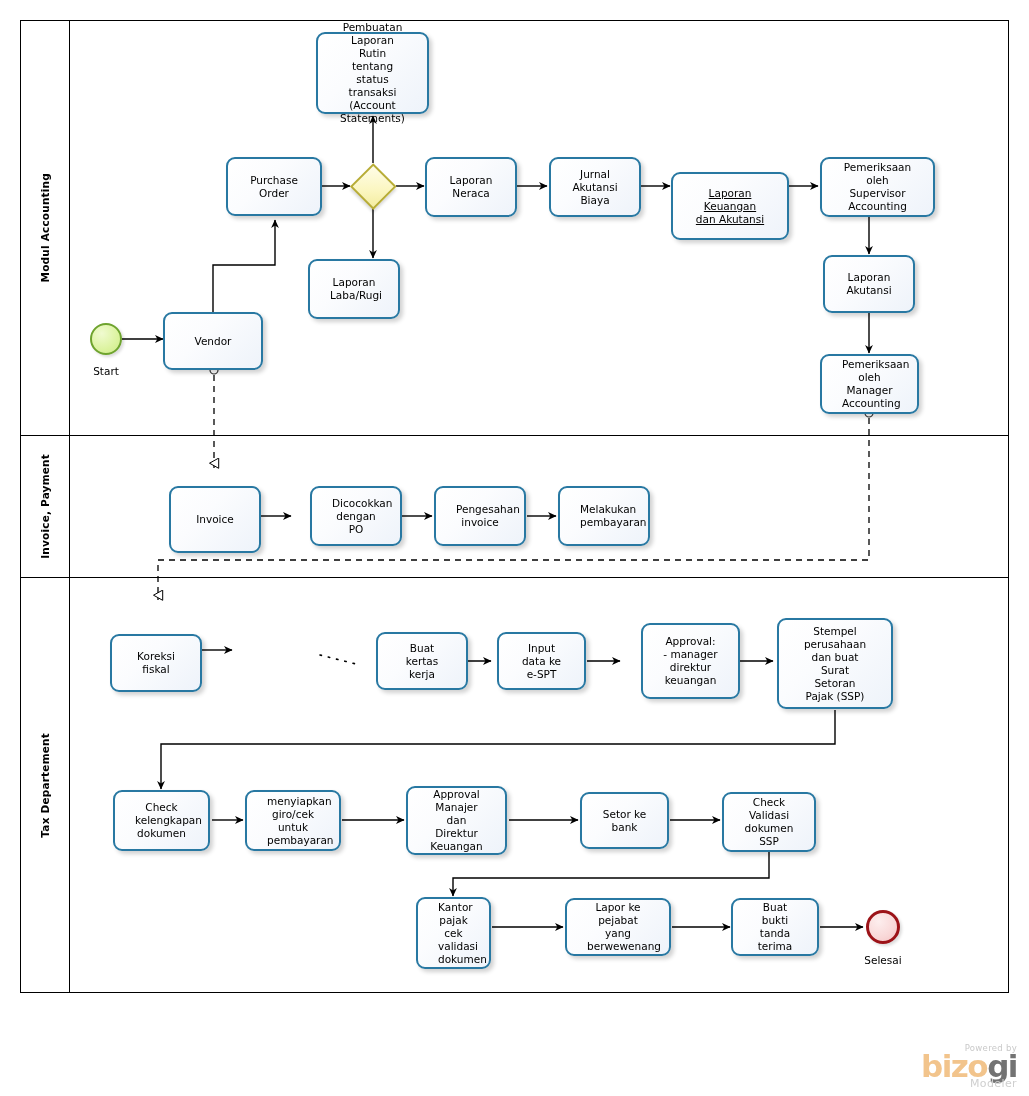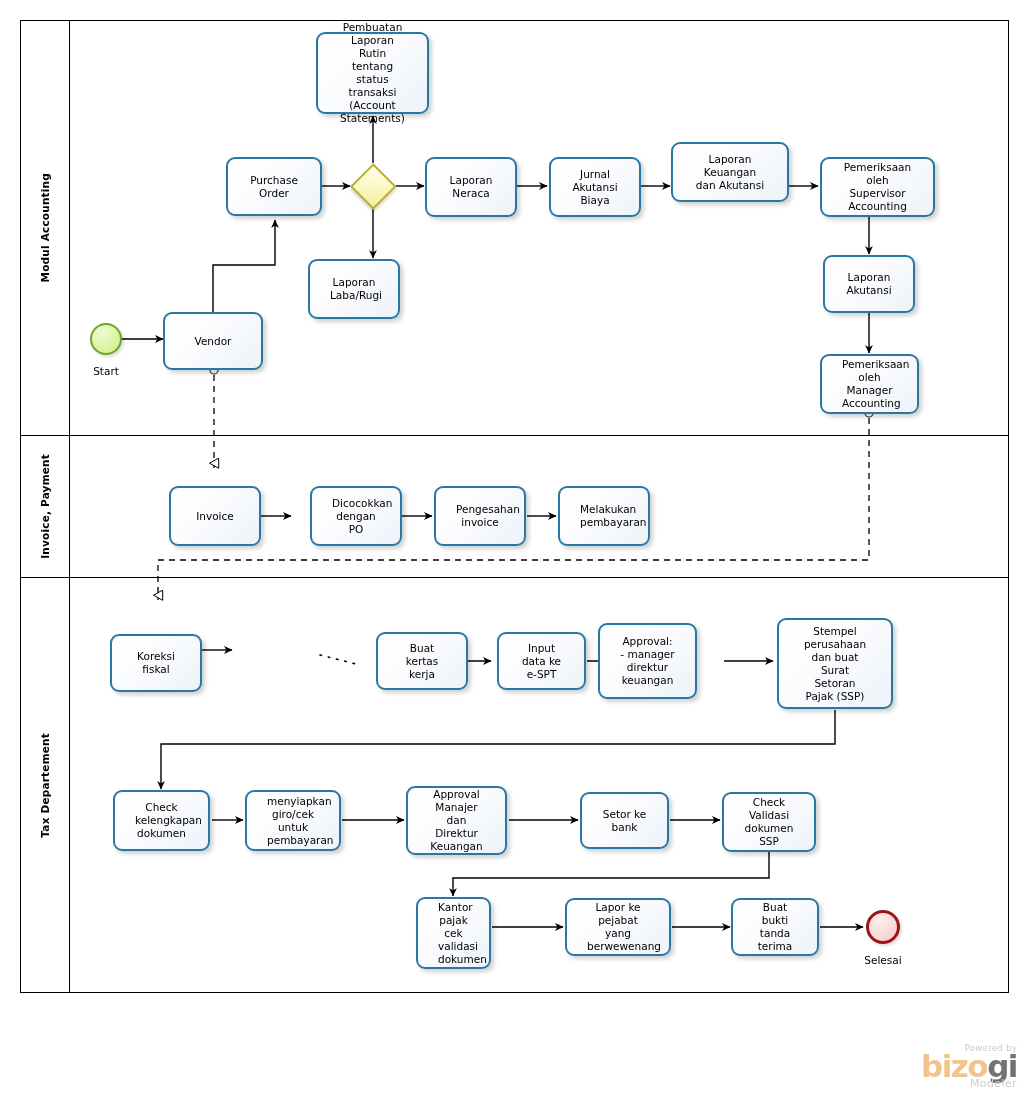--- a/index.html
+++ b/index.html
@@ -251,34 +251,34 @@
   </div>
   <div class="task" style="left:308px; top:259px; width:92px; height:60px;">
     <span>Laporan Laba/Rugi</span>
   </div>
   <div class="task" style="left:425px; top:157px; width:92px; height:60px;">
     <span>Laporan Neraca</span>
   </div>
   <div class="task" style="left:549px; top:157px; width:92px; height:60px;">
     <span>Jurnal Akutansi Biaya</span>
   </div>
-  <div class="task" style="left:671px; top:142px; width:118px; height:60px;">
+  <div class="task" style="left:671px; top:172px; width:118px; height:68px;text-decoration:underline;">
     <span>Laporan Keuangan dan Akutansi</span>
   </div>
   <div class="task" style="left:820px; top:157px; width:115px; height:60px;">
     <span>Pemeriksaan oleh Supervisor Accounting</span>
   </div>
   <div class="task" style="left:823px; top:255px; width:92px; height:58px;">
     <span>Laporan Akutansi</span>
   </div>
   <div class="task" style="left:820px; top:354px; width:99px; height:60px;">
     <span>Pemeriksaan oleh Manager Accounting</span>
   </div>
 
-  <div class="task" style="left:169px; top:486px; width:92px; height:60px;justify-content:center;">
+  <div class="task" style="left:169px; top:486px; width:92px; height:67px;justify-content:center;">
     <span>Invoice</span>
   </div>
   <div class="task" style="left:310px; top:486px; width:92px; height:60px;">
     <span>Dicocokkan dengan PO</span>
   </div>
   <div class="task" style="left:434px; top:486px; width:92px; height:60px;">
     <span>Pengesahan invoice</span>
   </div>
   <div class="task" style="left:558px; top:486px; width:92px; height:60px;">
     <span>Melakukan pembayaran</span>
@@ -286,21 +286,21 @@
 
   <div class="task" style="left:110px; top:586px; width:92px; height:58px;margin-top:48px;">
     <span>Koreksi fiskal</span>
   </div>
   <div class="task" style="left:376px; top:632px; width:92px; height:58px;">
     <span>Buat kertas kerja</span>
   </div>
   <div class="task" style="left:497px; top:632px; width:89px; height:58px;">
     <span>Input data ke e-SPT</span>
   </div>
-  <div class="task" style="left:598px; top:623px; width:99px; height:76px;">
+  <div class="task" style="left:641px; top:623px; width:99px; height:76px;">
     <span>Approval: - manager direktur keuangan</span>
   </div>
   <div class="task" style="left:777px; top:618px; width:116px; height:91px;">
     <span>Stempel perusahaan dan buat Surat Setoran Pajak (SSP)</span>
   </div>
 
   <div class="task" style="left:113px; top:790px; width:97px; height:61px;">
     <span>Check kelengkapan dokumen</span>
   </div>
   <div class="task" style="left:245px; top:790px; width:96px; height:61px;">

